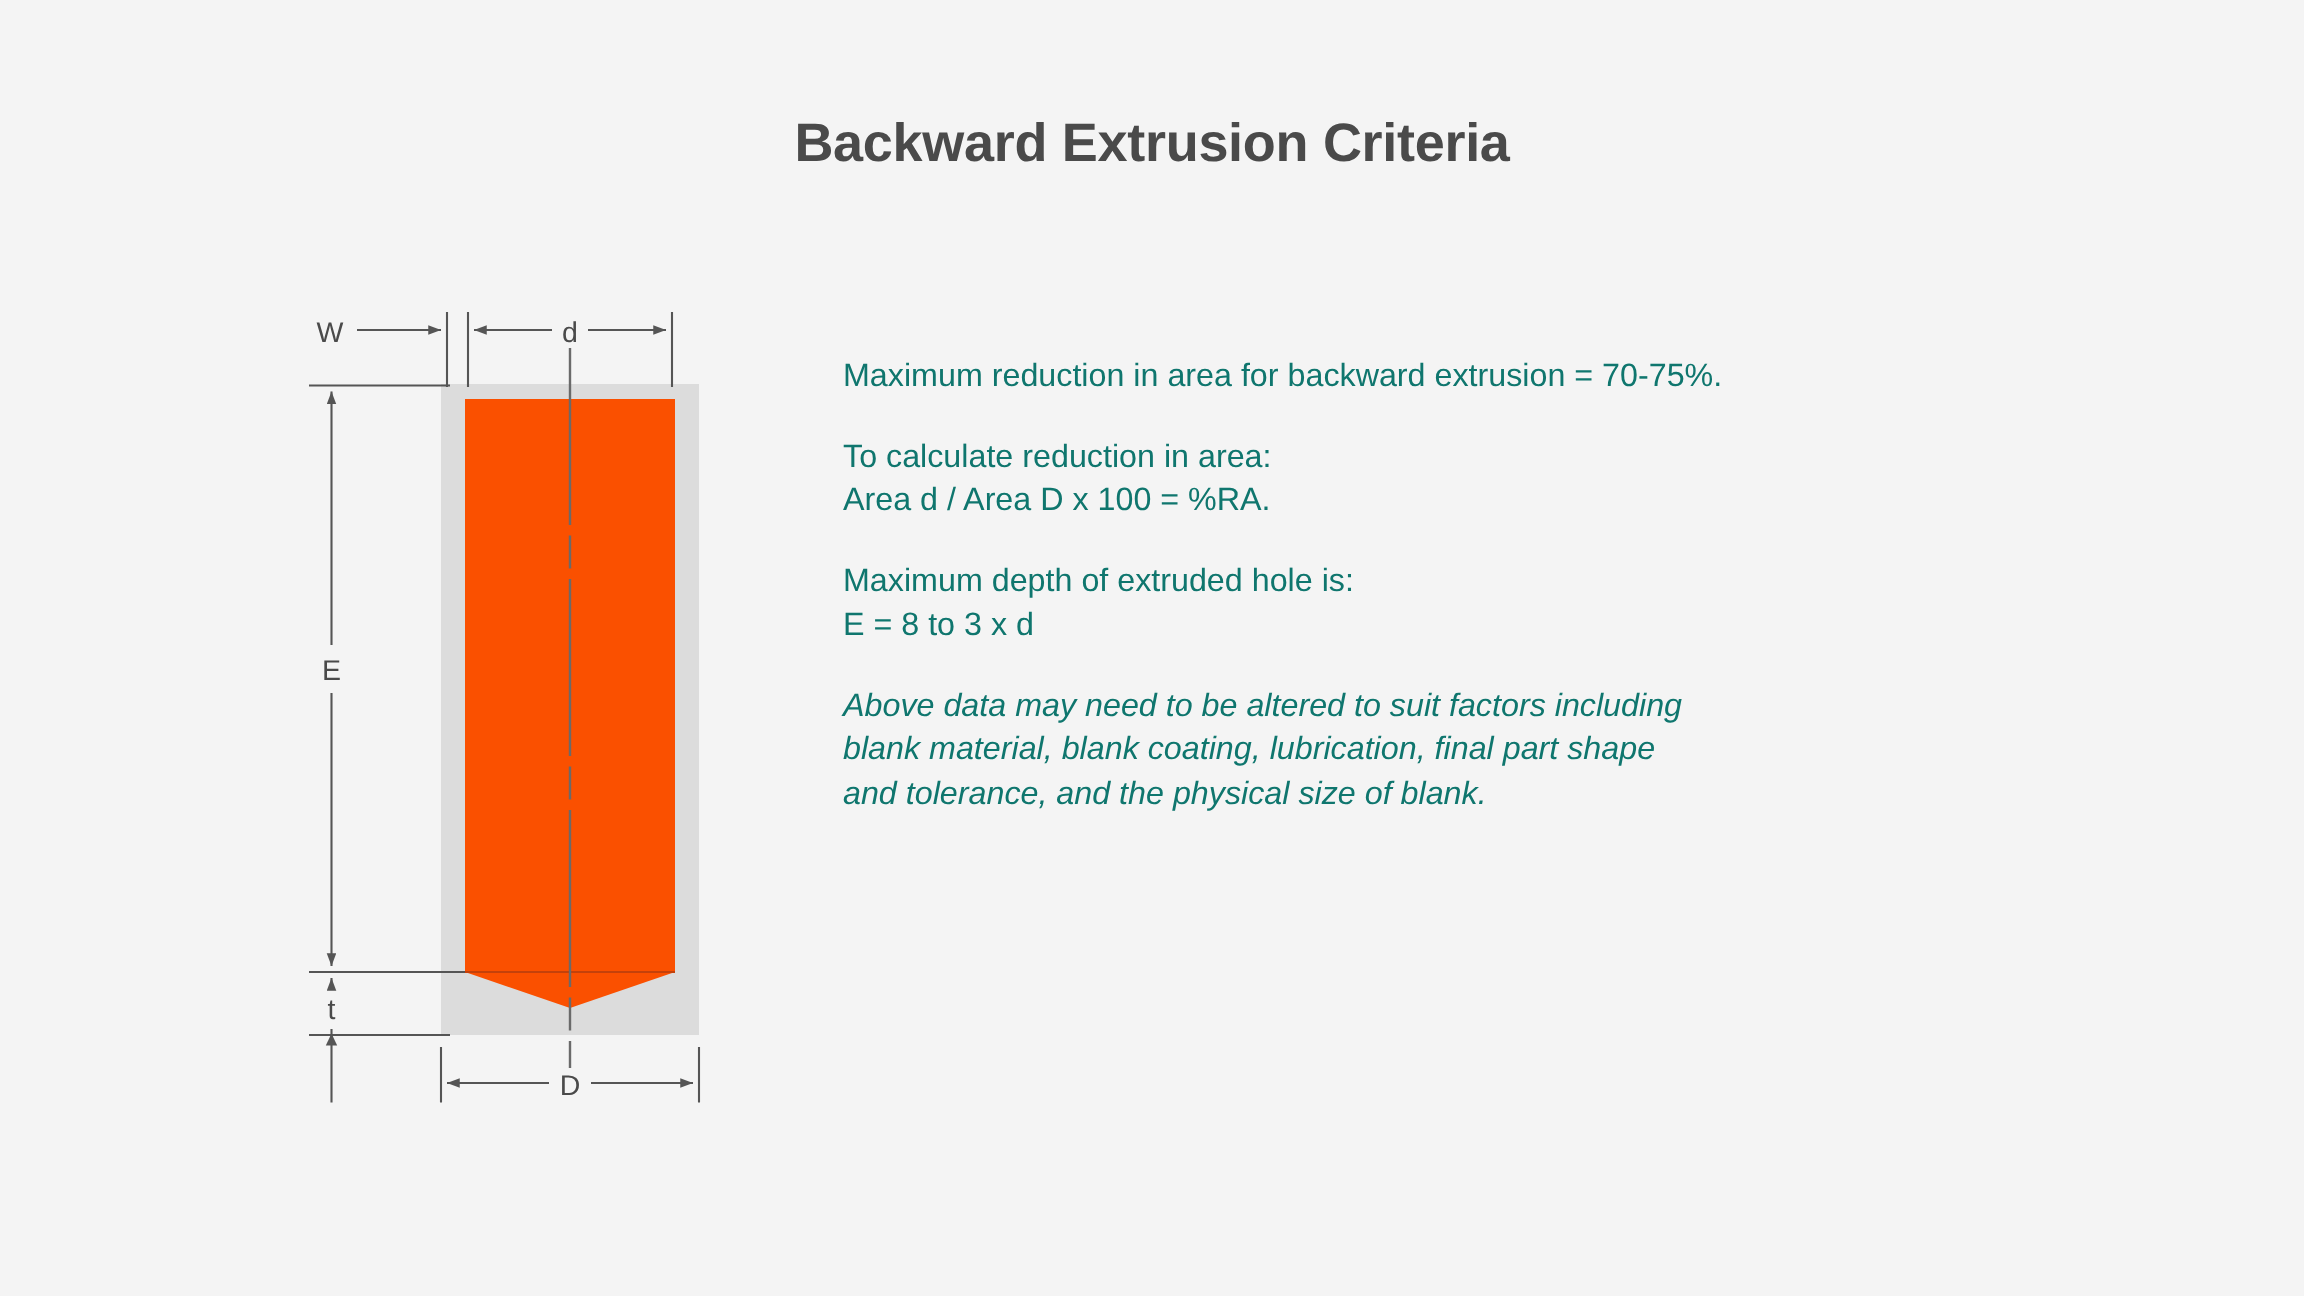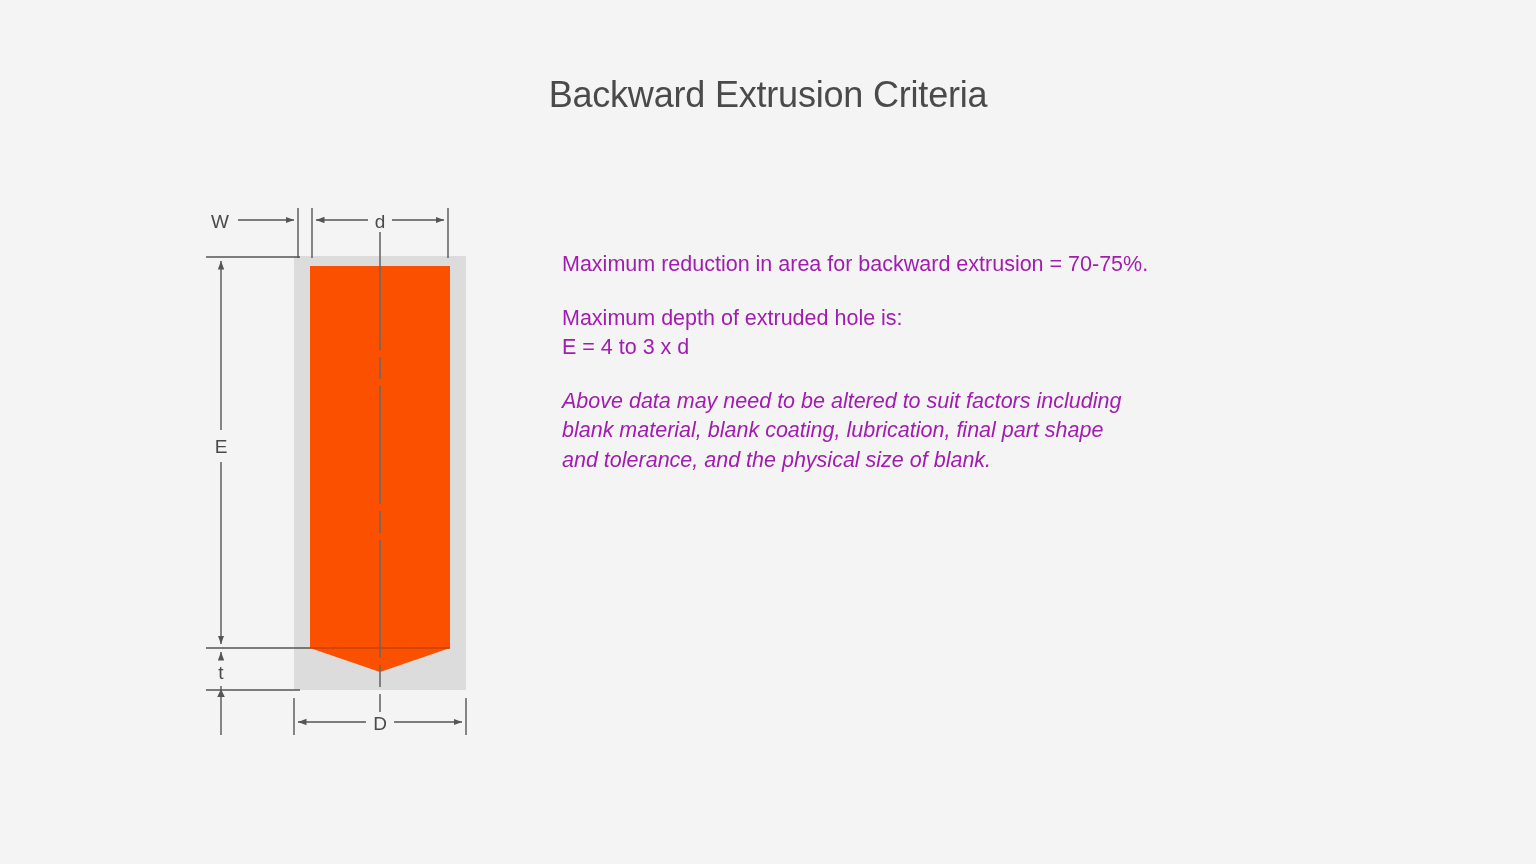--- a/index.html
+++ b/index.html
@@ -24,21 +24,21 @@
   }
 
   
   #title {
     position: absolute;
     left: 0;
     top: 74px;
     width: 1536px;
     text-align: center;
     font-size: 36px;
-    font-weight: normal;
+    font-weight: bold;
     color: #4a4a4a;
     letter-spacing: -0.2px;
     white-space: nowrap;
   }
 
   
   #diagram {
     position: absolute;
     left: 0px;
     top: 0px;
@@ -46,23 +46,23 @@
     height: 864px;
   }
   #diagram svg {
     display: block;
   }
 
   
   #body-text {
     position: absolute;
     left: 562px;
-    top: 250px;
+    top: 236px;
     width: 800px;
-    color: #a21caf;
+    color: #0f766e;
     font-size: 21.5px;
     line-height: 29.5px;
   }
   .para {
     margin: 0 0 24px 0;
     white-space: pre-line;
   }
   .para:last-child {
     margin-bottom: 0;
     font-style: italic;
@@ -127,20 +127,22 @@
       <line x1="294" y1="698" x2="294" y2="735" stroke="#555" stroke-width="1.4"></line>
       <line x1="466" y1="698" x2="466" y2="735" stroke="#555" stroke-width="1.4"></line>
       <line x1="366" y1="722" x2="298" y2="722" stroke="#555" stroke-width="1.4" marker-end="url(#arrL)"></line>
       <line x1="394" y1="722" x2="462" y2="722" stroke="#555" stroke-width="1.4" marker-end="url(#arrR)"></line>
       <text x="380" y="730" text-anchor="middle" font-family="'Liberation Sans', sans-serif" font-size="19" fill="#4a4a4a">D</text>
     </svg>
   </div>
 
   <div id="body-text">
     <p class="para">Maximum reduction in area for backward extrusion = 70-75%.</p>
+    <p class="para">To calculate reduction in area:
+Area d / Area D x 100 = %RA.</p>
     <p class="para">Maximum depth of extruded hole is:
-E = 4 to 3 x d</p>
+E = 8 to 3 x d</p>
     <p class="para">Above data may need to be altered to suit factors including
 blank material, blank coating, lubrication, final part shape
 and tolerance, and the physical size of blank.</p>
   </div>
 
 </div>
 
 </body></html>

